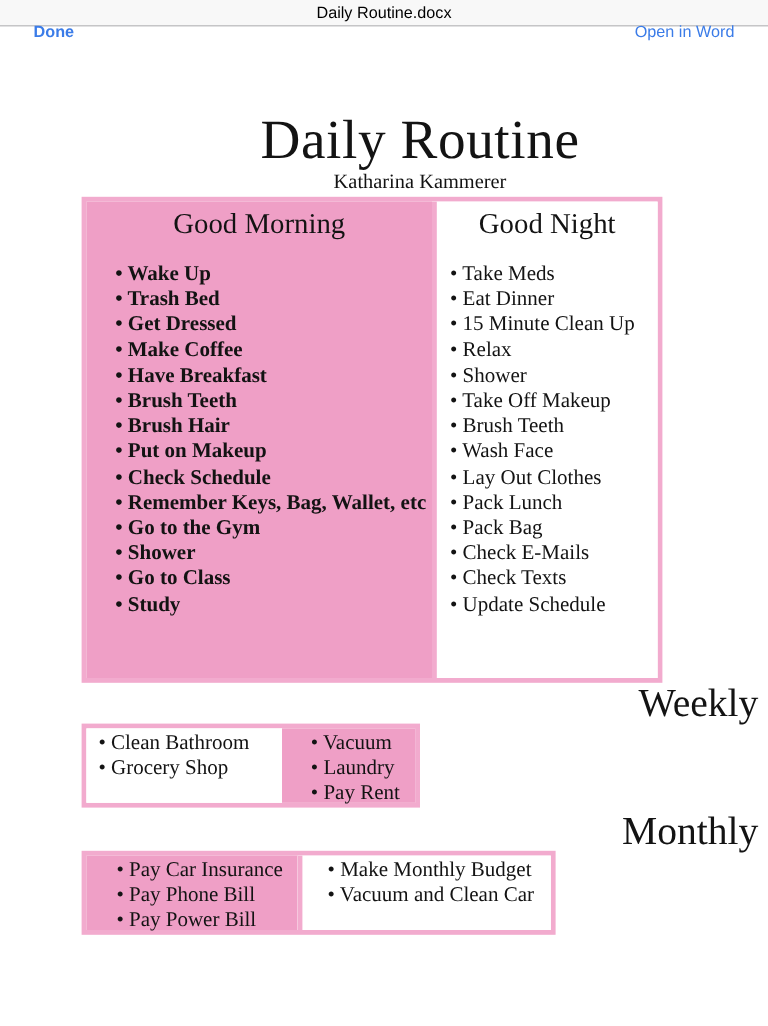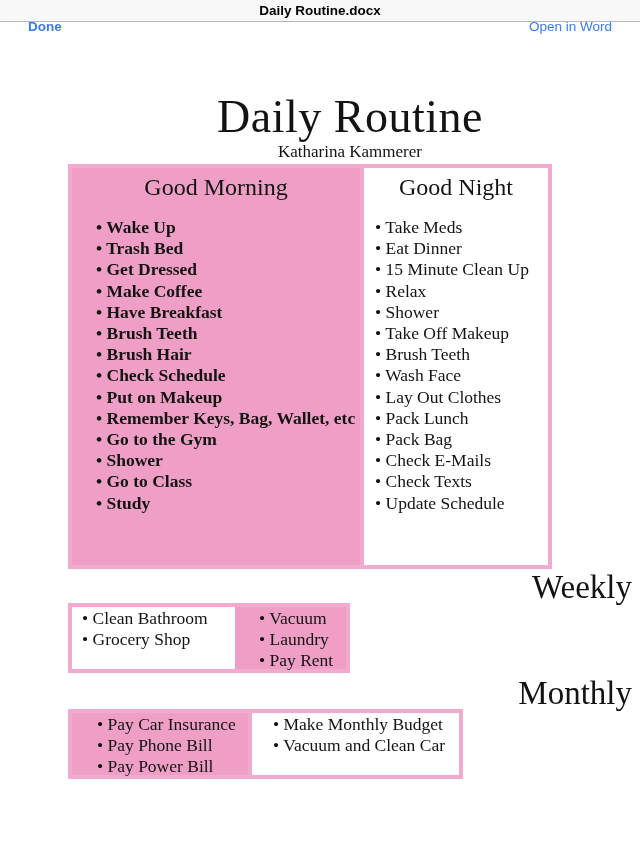--- a/index.html
+++ b/index.html
@@ -38,21 +38,21 @@
     cursor: pointer;
     line-height: 20px;
   }
   .nav-btn.done { position: absolute; left: 12px; top: 1px; font-weight: 600; }
   .nav-btn.open { position: absolute; right: 12px; top: 1px; font-weight: 400; }
   .nav-title {
     position: absolute;
     left: 50%;
     top: 1px;
     transform: translateX(-50%);
-    font-weight: 700;
+    font-weight: 400;
     color: #000;
     line-height: 20px;
     white-space: nowrap;
   }
 
   
   .content {
     position: absolute;
     left: 68px;
     top: 22px;
@@ -188,22 +188,22 @@
       <div class="cell-morning">
         <h2 class="col-header">Good Morning</h2>
         <div class="list">
             <div>• Wake Up</div>
             <div>• Trash Bed</div>
             <div>• Get Dressed</div>
             <div>• Make Coffee</div>
             <div>• Have Breakfast</div>
             <div>• Brush Teeth</div>
             <div>• Brush Hair</div>
+            <div>• Put on Makeup</div>
             <div>• Check Schedule</div>
-            <div>• Put on Makeup</div>
             <div>• Remember Keys, Bag, Wallet, etc</div>
             <div>• Go to the Gym</div>
             <div>• Shower</div>
             <div>• Go to Class</div>
             <div>• Study</div>
           </div>
       </div>
       <div class="cell-night">
         <h2 class="col-header">Good Night</h2>
         <div class="list">

